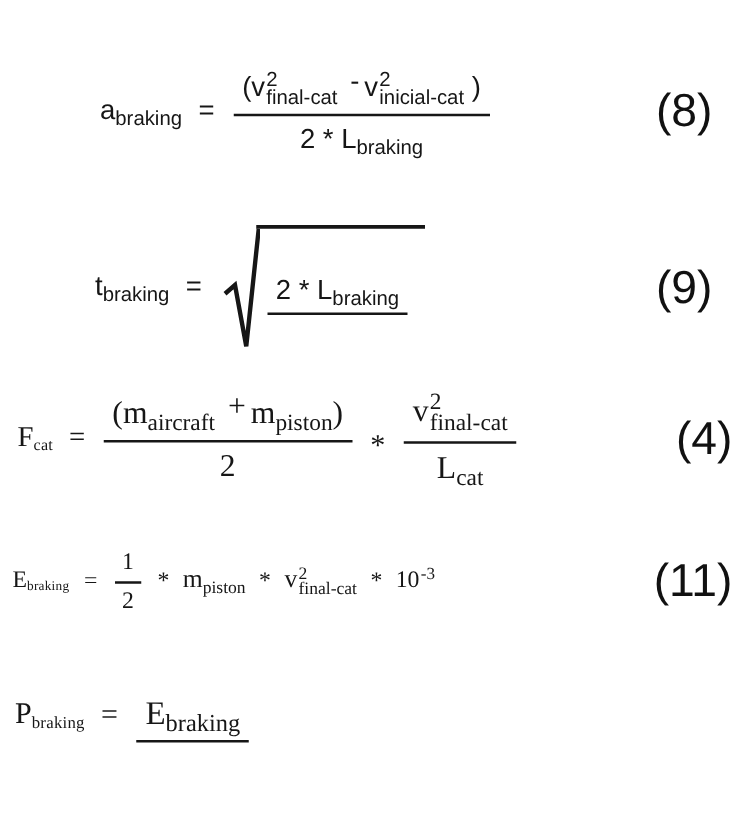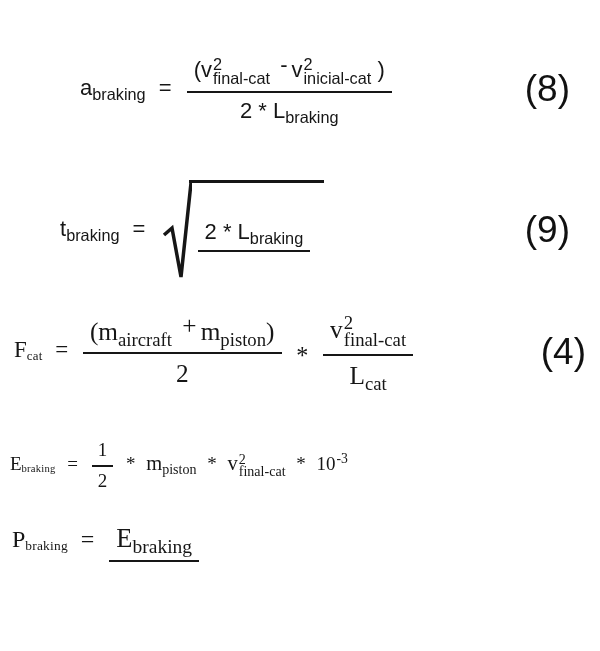--- a/index.html
+++ b/index.html
@@ -74,21 +74,21 @@
         <span>)</span>
       </span>
       <span class="den">
         <span>2 * L</span><span class="sb">braking</span>
       </span>
     </span>
   </div>
   <div class="eq-num">(8)</div>
 </div>
 
-<div class="eq-row" style="top:180px;left:60px;right:30px">
+<div class="eq-row" style="top:180px;left:76px;right:30px">
   <div class="eq-content sans">
     <span>t</span><span class="sb">braking</span>
     <span class="eqs">=</span>
     <span class="sqrt">
       <svg viewBox="0 0 30 100" preserveAspectRatio="none">
           <path d="M2 55 L10 48 L19 97 L29 3" fill="none" stroke="#161616" stroke-width="3.5" vector-effect="non-scaling-stroke"></path>
         </svg>
       <span class="sqrt-body">
         <span class="frac">
           <span class="num">
@@ -141,23 +141,24 @@
     <span class="times">*</span>
     <span style="font-size:1.08em">m</span><span class="sb">piston</span>
     <span class="times">*</span>
     <span style="font-size:1.08em">v</span><span class="ss">
         <span class="top">2</span>
         <span class="bot">final-cat</span>
       </span>
     <span class="times">*</span>
     <span>10</span><span class="sp">-3</span>
   </div>
+  <div class="eq-num">(11)</div>
 </div>
 
-<div class="eq-row" style="top:520px;left:12px;right:14px">
+<div class="eq-row" style="top:552px;left:12px;right:14px">
   <div class="eq-content serif" style="font-size:24px">
     <span>P</span><span class="sb-sm">braking</span>
     <span class="eqs">=</span>
     <span class="frac frac-lg">
       <span class="num">
         <span>E</span><span class="sb">braking</span>
       </span>
     </span>
   </div>
 </div>

